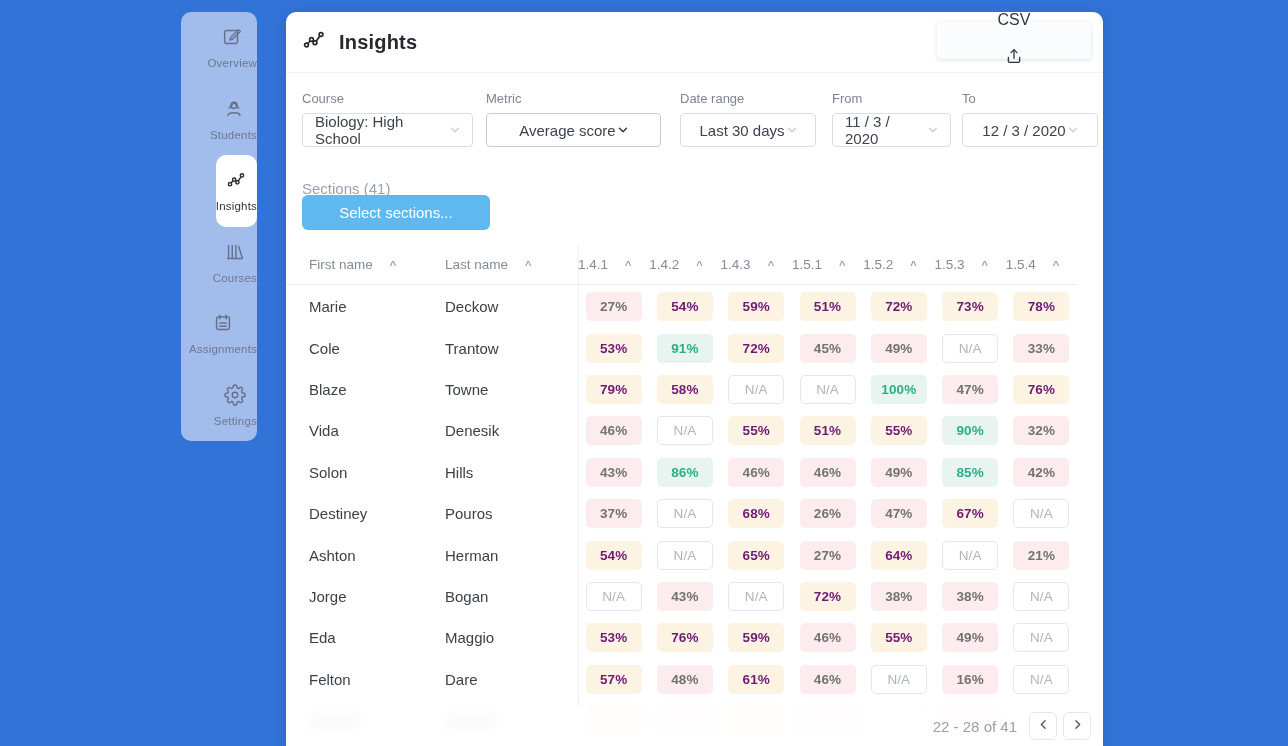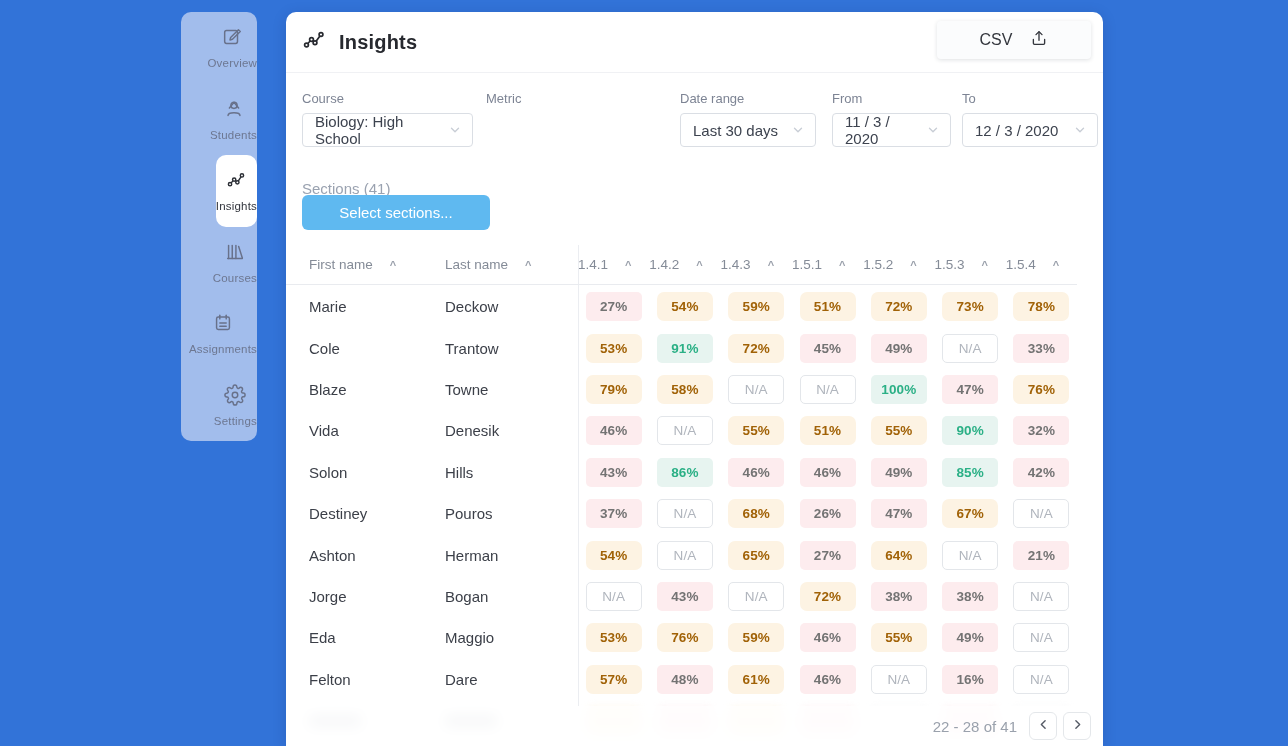--- a/index.html
+++ b/index.html
@@ -39,30 +39,30 @@
     border-bottom:1px solid #f0f1f4;
     display:flex; align-items:center; padding-left:16px;
   }
   .title-wrap { display:flex; align-items:center; gap:13px; }
   .page-title { font-size:20px; font-weight:700; color:#27292f; letter-spacing:.2px; }
   .csv-btn {
     position:absolute; right:12px; top:9px; width:154px; height:38px;
     background:#fbfcfd; border:none; border-radius:4px;
     box-shadow:0 1px 4px rgba(30,40,60,.14);
     display:flex; align-items:center; justify-content:center; gap:18px;
-    font-family:inherit; font-size:16px; color:#33363d; cursor:pointer;
+    font-family:inherit; font-size:16px; color:#33363d; cursor:pointer;flex-direction:column;
   }
 
   
   .filters { position:absolute; left:0; top:61px; right:0; height:95px; }
   .filter { position:absolute; top:18px; }
   .filter .flabel { font-size:13px; color:#7d8494; margin-bottom:7px; display:block; }
   .fbox {
     height:34px; border:1px solid #dadee4; border-radius:4px; background:#fff;
-    display:flex; align-items:center; justify-content:space-between;
+    display:flex; align-items:center; justify-content:center;
     padding:0 10px 0 12px; font-size:15px; color:#3d434f; cursor:pointer;
   }
   .fbox.strong { border:1.5px solid #c5cbd4; }
   .chev svg { display:block; }
 
   
   .sections-label { position:absolute; left:16px; top:168px; font-size:15px; color:#9aa2b0; }
   .select-sections {
     position:absolute; left:16px; top:183px; width:188px; height:35px;
     background:#5fb9f0; color:#fff; font-family:inherit; font-size:15px;
@@ -87,21 +87,21 @@
     padding-left:23px; height:41.4px; align-items:center;
   }
   .name { font-size:15px; color:#3b3f48; }
   .pill-wrap { display:flex; justify-content:center; }
   .pill {
     width:56px; height:29px; border-radius:5px;
     display:flex; align-items:center; justify-content:center;
     font-size:13.5px; font-weight:700; letter-spacing:.1px;
   }
   .pill-red    { background:#fdecee; color:#737373; }
-  .pill-orange { background:#fdf3e3; color:#a16207;border-radius:7px; }
+  .pill-orange { background:#fdf3e3; color:#701a75; }
   .pill-green  { background:#e7f4f0; color:#2bb086; }
   .pill-na     { background:#ffffff; color:#b0b5bd; border:1px solid #e3e6ea; font-weight:400; }
 
   
   .ghost-row { filter:blur(3px); opacity:.55; }
   .ghost-bar { width:52px; height:12px; border-radius:3px; background:#c7cbd2; }
 
   
   .tfooter {
     position:absolute; left:0; right:0; bottom:0; height:40px;
@@ -221,20 +221,28 @@
           <span>Biology: High School</span>
           <span class="chev">
             <svg width="14" height="14" viewBox="0 0 24 24" fill="none" stroke="#c9ced6" stroke-width="2.4" stroke-linecap="round" stroke-linejoin="round">
                 <path d="M6 9 l6 6 6-6"></path>
               </svg>
           </span>
         </div>
       </div>
       <div class="filter" style="left:200px;">
         <span class="flabel">Metric</span>
+        <div class="fbox strong" style="width:175px;">
+          <span>Average score</span>
+          <span class="chev">
+            <svg width="14" height="14" viewBox="0 0 24 24" fill="none" stroke="#3a3f4a" stroke-width="2.6" stroke-linecap="round" stroke-linejoin="round">
+                <path d="M6 9 l6 6 6-6"></path>
+              </svg>
+          </span>
+        </div>
       </div>
       <div class="filter" style="left:394px;">
         <span class="flabel">Date range</span>
         <div class="fbox" style="width:136px;">
           <span>Last 30 days</span>
           <span class="chev">
             <svg width="14" height="14" viewBox="0 0 24 24" fill="none" stroke="#c9ced6" stroke-width="2.4" stroke-linecap="round" stroke-linejoin="round">
                 <path d="M6 9 l6 6 6-6"></path>
               </svg>
           </span>

